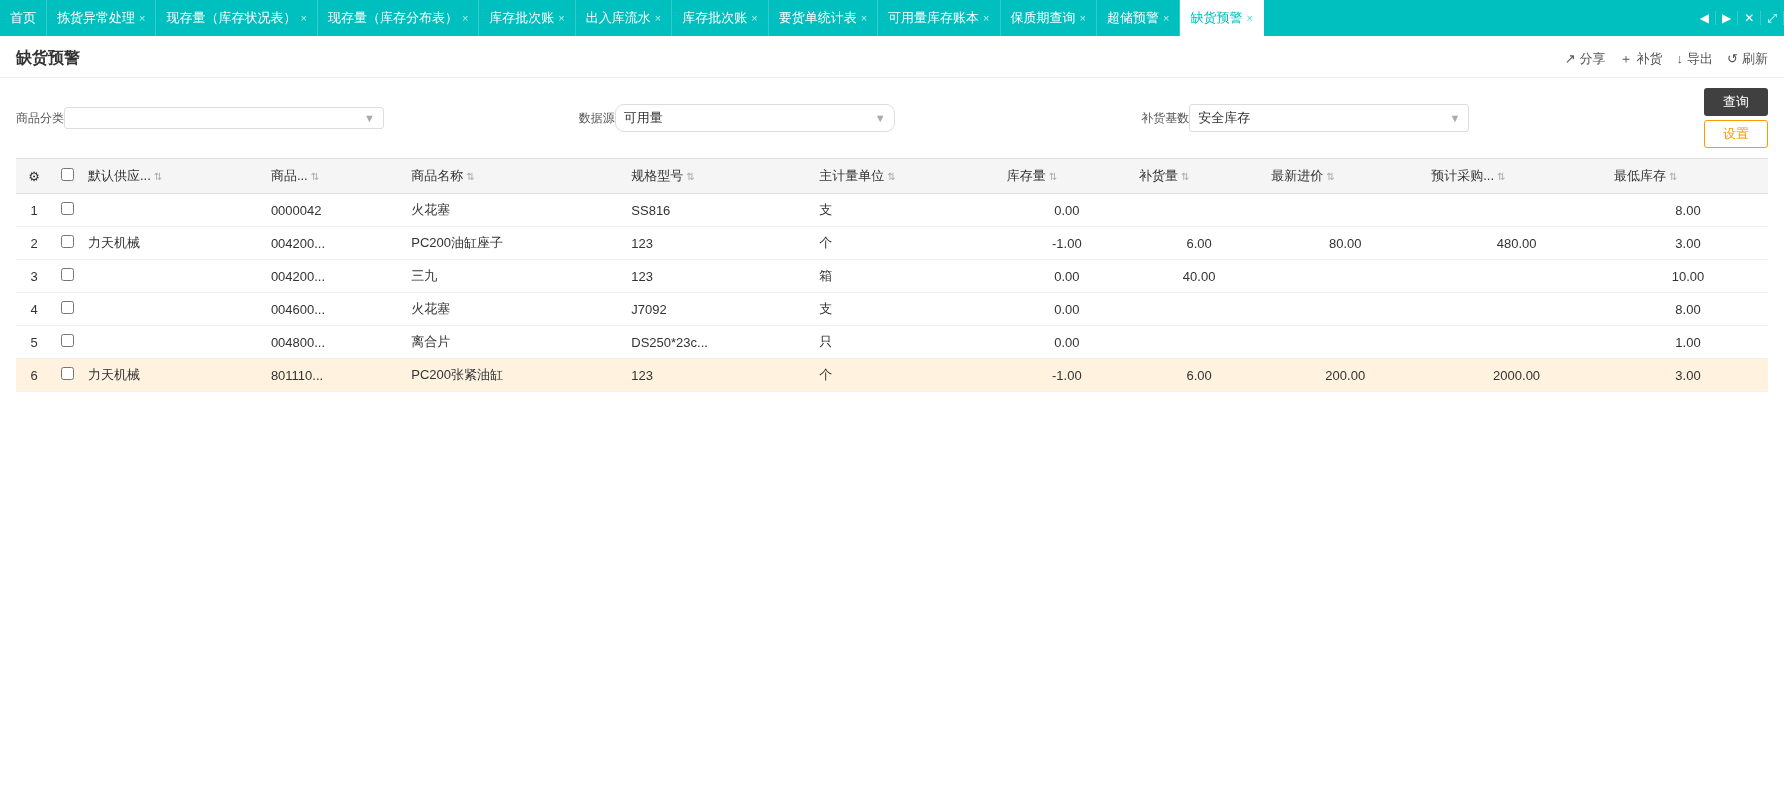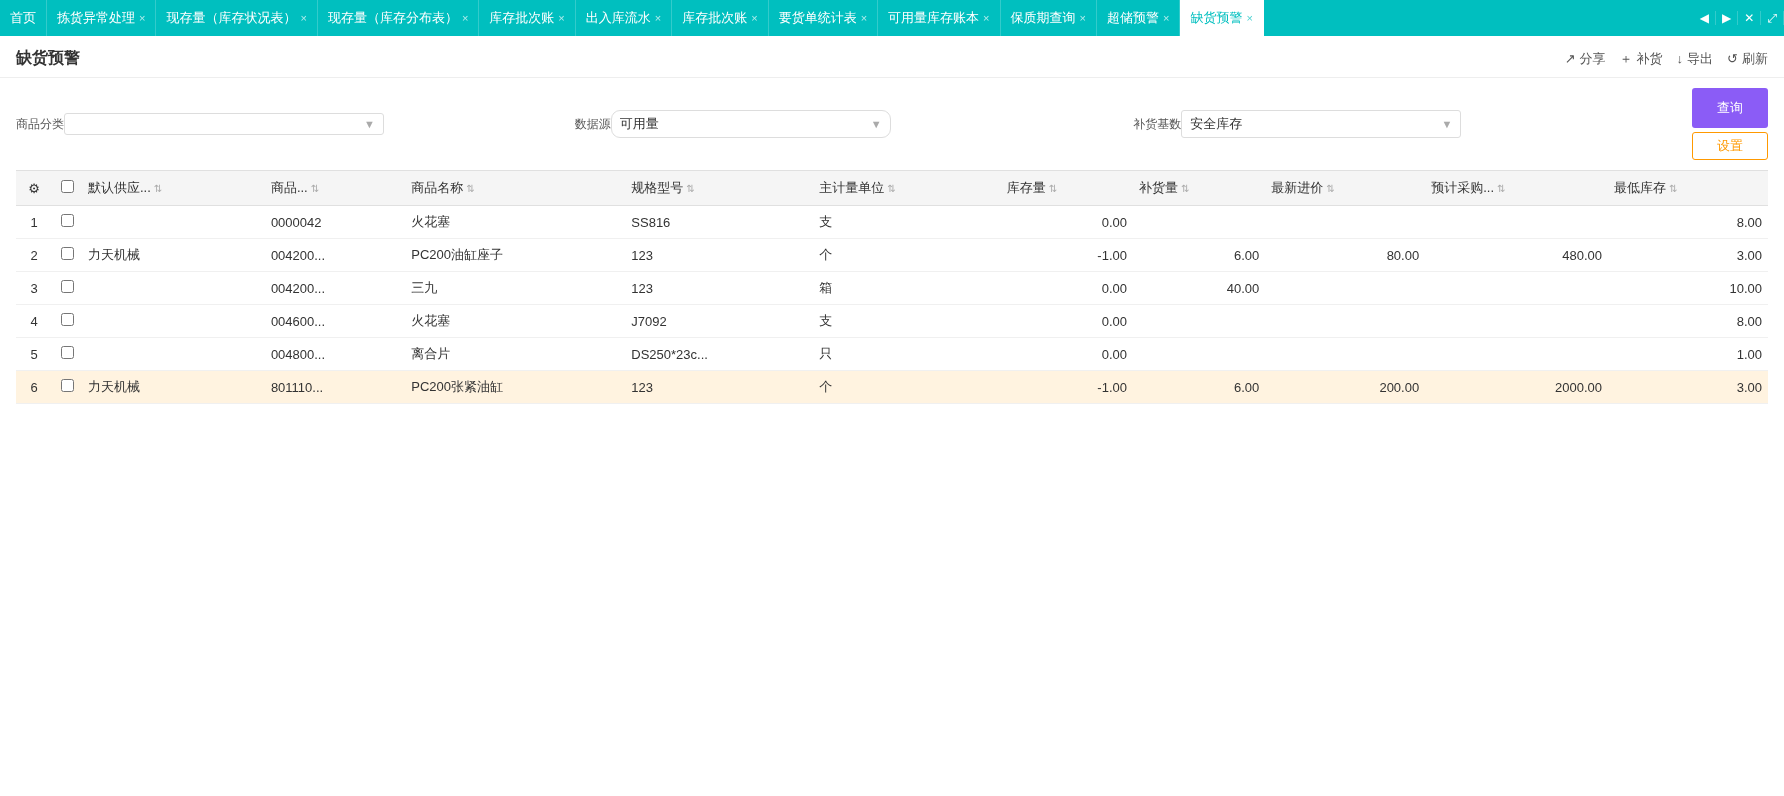--- a/index.html
+++ b/index.html
@@ -118,34 +118,34 @@
       color: #333;
     }
     .filter-select .arrow { color: #aaa; font-size: 11px; }
 
     .action-btns {
       display: flex;
       flex-direction: column;
       gap: 4px;
     }
     .btn-query {
-      background: #8b5cf6;
+      background: #404040;
       color: #fff;
       border: none;
       border-radius: 3px;
-      padding: 11px 18px;
+      padding: 5px 18px;
       cursor: pointer;
       font-size: 13px;
     }
     .btn-settings {
       background: #fff;
       color: #f90;
       border: 1px solid #f90;
       border-radius: 3px;
-      padding: 4px 24px;
+      padding: 4px 18px;
       cursor: pointer;
       font-size: 13px;
     }
 
     
     .table-container {
       padding: 0 16px;
       overflow-x: auto;
     }
     table {
@@ -173,21 +173,21 @@
     thead th .sort-icon { color: #aaa; font-size: 10px; }
     tbody tr {
       border-bottom: 1px solid #f0f0f0;
     }
     tbody tr.highlighted { background: #fff3e0; }
     tbody td {
       padding: 7px 6px;
       color: #333;
       white-space: nowrap;
     }
-    .td-num { text-align: right; }
+    .td-num { text-align: center; }
     .td-center { text-align: center; }
     .checkbox-cell { width: 30px; text-align: center; }
     .settings-cell { width: 36px; text-align: center; }
   </style>
 </head>
 <body>
 
 <div class="top-nav">
   <div class="nav-tab">
     <span>首页</span>

